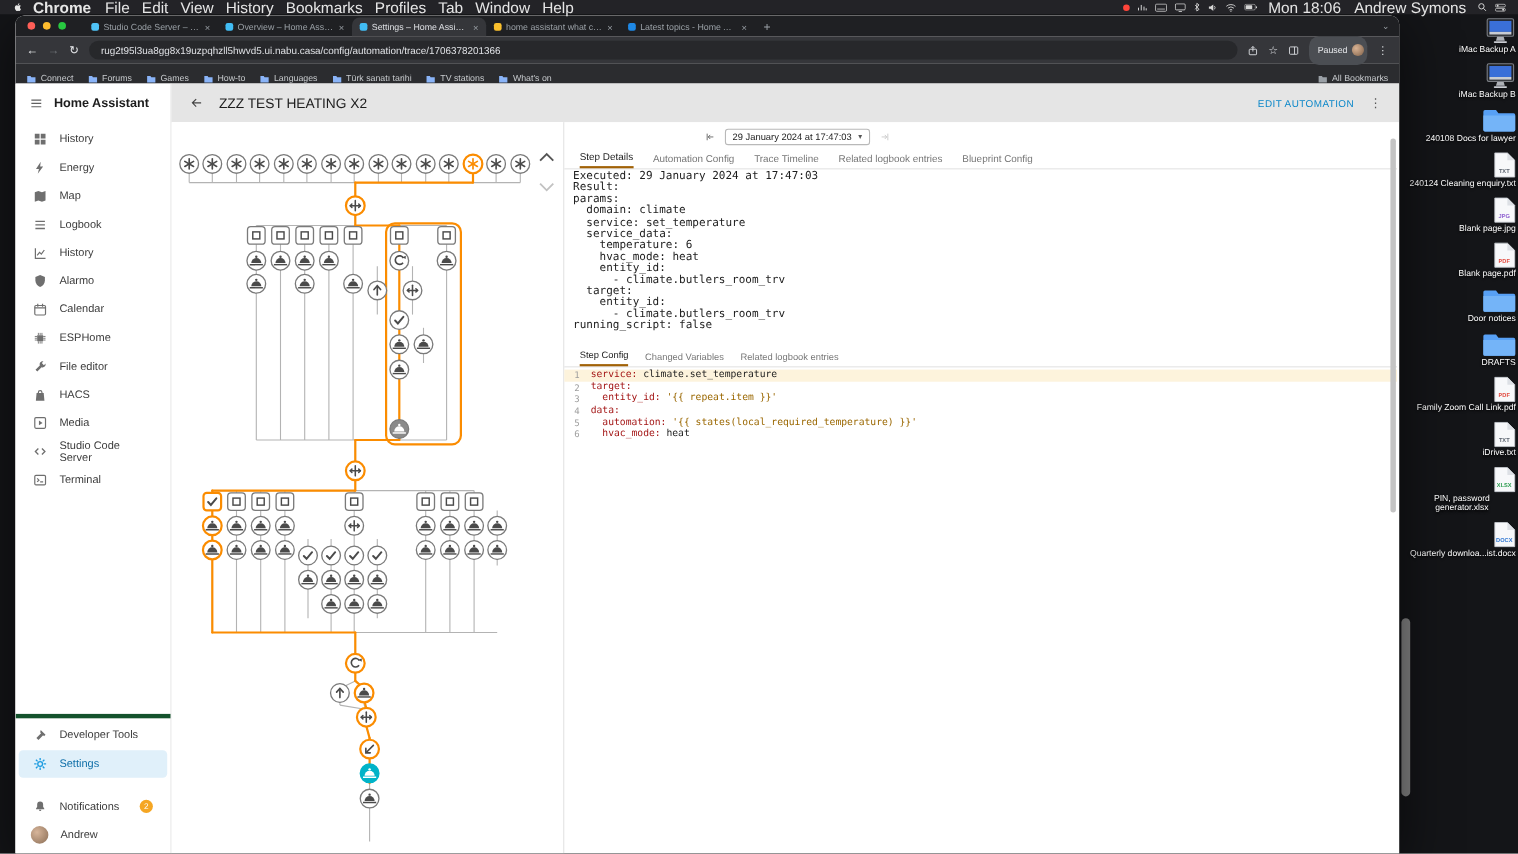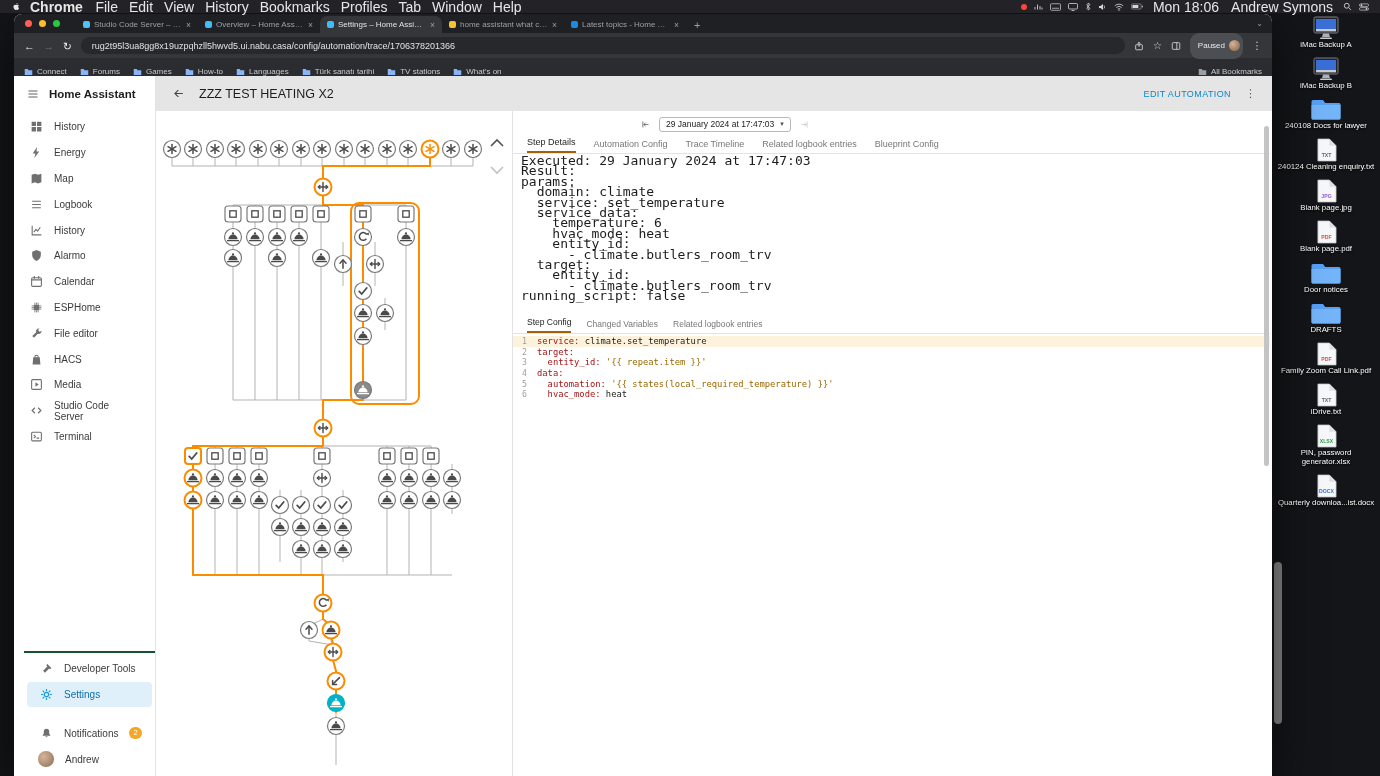--- a/index.html
+++ b/index.html
@@ -13,21 +13,21 @@
   .menubar .app{font-weight:bold;margin:0 7px 0 6px}
   .menubar .mitem{margin:0 5.5px}
   .menubar .spacer{flex:1}
   .menubar .ric{display:inline-flex;align-items:center;margin:0 3.5px}
   .recdot{width:6px;height:6px;border-radius:50%;background:#ff453a;display:inline-block}
   .mclock{margin:0 6px;white-space:nowrap}
   .muser{margin:0 6px;white-space:nowrap}
 
   
   .desk{position:absolute;top:16px;right:2px;width:104px;display:flex;flex-direction:column;gap:7.5px;z-index:5}
-  .dicon{display:flex;flex-direction:column;align-items:center;gap:1px}
+  .dicon{display:flex;flex-direction:column;align-items:flex-end;gap:1px}
   .dicon .lbl{font-size:7.8px;line-height:8.6px;color:#fff;text-align:center;text-shadow:0 1px 2px rgba(0,0,0,.95);max-width:98px}
   .bg-strip{position:absolute;left:1274px;top:562px;width:8px;height:162px;background:#9a9a9a;border-radius:4px;opacity:.85;z-index:4}
 
   
   .window{position:absolute;left:14px;top:14px;width:1258px;height:762px;border-radius:8px 8px 0 0;overflow:hidden;
     box-shadow:0 12px 50px rgba(0,0,0,.6);background:#fff;z-index:10}
   .tabstrip{height:19px;background:#1f2023;display:flex;align-items:flex-end;padding-left:62px;position:relative}
   .traffic{position:absolute;left:11px;top:6px;display:flex;gap:7px}
   .traffic i{width:7px;height:7px;border-radius:50%;display:block}
   .tab{height:17px;display:flex;align-items:center;gap:4px;padding:0 7px;width:122px;border-radius:7px 7px 0 0;
@@ -58,21 +58,21 @@
   .page{position:absolute;top:62px;left:0;right:0;bottom:0;background:#fff;overflow:hidden}
 
   .sidebar{position:absolute;left:0;top:0;bottom:0;width:142px;border-right:1px solid #e3e3e3;background:#fff}
   .sb-head{height:35px;display:flex;align-items:center;gap:10px;padding:0 13px;font-weight:bold;font-size:11.5px;color:#1d1d1d}
   .sb-head .ic{color:#616161;display:flex}
   .sb-items{position:absolute;top:38px;left:0;right:0}
   .sb-item{height:25.8px;display:flex;align-items:center;gap:11px;padding:0 13px;font-size:10px;color:#3b3b3b;margin:0 3px;border-radius:4px}
   .sb-item .ic{width:13px;height:13px;color:#6f6f6f;flex:none;display:flex}
   .sb-item.active{background:#e0f0fa;color:#0f6fa8}
   .sb-item.active .ic{color:#1a9be0}
-  .sb-bottom{position:absolute;bottom:4px;left:10px;right:0;border-top:2px solid #14532d;padding-top:3px}
+  .sb-bottom{position:absolute;bottom:4px;left:0;right:0;border-top:4px solid #14532d;padding-top:3px}
   .sb-gap{height:13px}
   .badge{background:#f5a623;color:#fff;border-radius:8px;font-size:7.5px;padding:0 4px;height:12px;line-height:12px;margin-left:auto}
   .avatar{width:16px;height:16px;border-radius:50%;background:radial-gradient(circle at 35% 35%,#d7b59a,#8a6d55);flex:none;margin-left:-2px}
 
   .ha-header{position:absolute;left:142px;right:0;top:0;height:35px;display:flex;align-items:center;padding:0 16px;gap:14px;background:#e5e5e5}
   .ha-header .ic{color:#444;display:flex}
   .ha-title{font-size:12.5px;color:#1d1d1d}
   .edit-btn{margin-left:auto;color:#0b87c9;font-size:9px;letter-spacing:.4px}
   .kebab{color:#555;font-size:11px}
 
@@ -80,21 +80,21 @@
   .details-pane{position:absolute;left:498px;right:2px;top:35px;bottom:0;border-left:1px solid #e3e3e3}
 
   .datebar{position:absolute;top:3px;left:0;right:0;height:20px;display:flex;align-items:center;gap:9px;padding-left:128px;color:#444}
   .dateselect{border:1px solid #b9b9b9;border-radius:3px;padding:1.5px 6px;display:flex;gap:6px;align-items:center;font-size:8.5px;color:#222;background:#fff}
   .dateselect .caret{font-size:7px;color:#555}
 
   .trace-tabs{position:absolute;top:24px;left:0;right:0;height:19px;display:flex;gap:18px;padding:0 14px;border-bottom:1px solid #e3e3e3;font-size:9px;color:#777;align-items:flex-end}
   .trace-tab{padding-bottom:4px;white-space:nowrap}
   .trace-tab.active{color:#1d1d1d;border-bottom:2px solid #a16207}
 
-  .stepdetails{position:absolute;top:45px;left:8px;font-family:"DejaVu Sans Mono",monospace;font-size:13px;line-height:10.4px;color:#1c1c1c;white-space:pre}
+  .stepdetails{position:absolute;top:45px;left:8px;font-family:"DejaVu Sans Mono",monospace;font-size:10px;line-height:10.4px;color:#1c1c1c;white-space:pre}
 
   .config-section{position:absolute;top:205px;left:0;right:0}
   .config-tabs{position:relative;height:18px;display:flex;gap:15px;padding:0 14px;border-bottom:1px solid #e3e3e3;font-size:8.5px;color:#777;align-items:flex-end}
   .codeblock{margin-top:2px;font-family:"DejaVu Sans Mono",monospace;font-size:8.8px}
   .code-row{display:flex;height:10.6px;align-items:center}
   .code-row.hl{background:#fdf3dc}
   .code-gutter{width:18px;text-align:right;color:#9e9e9e;padding-right:4px;font-size:8.2px;flex:none}
   .code-text{padding-left:6px;white-space:pre}
   .tok-key{color:#a31515}
   .tok-str{color:#9a6700}

